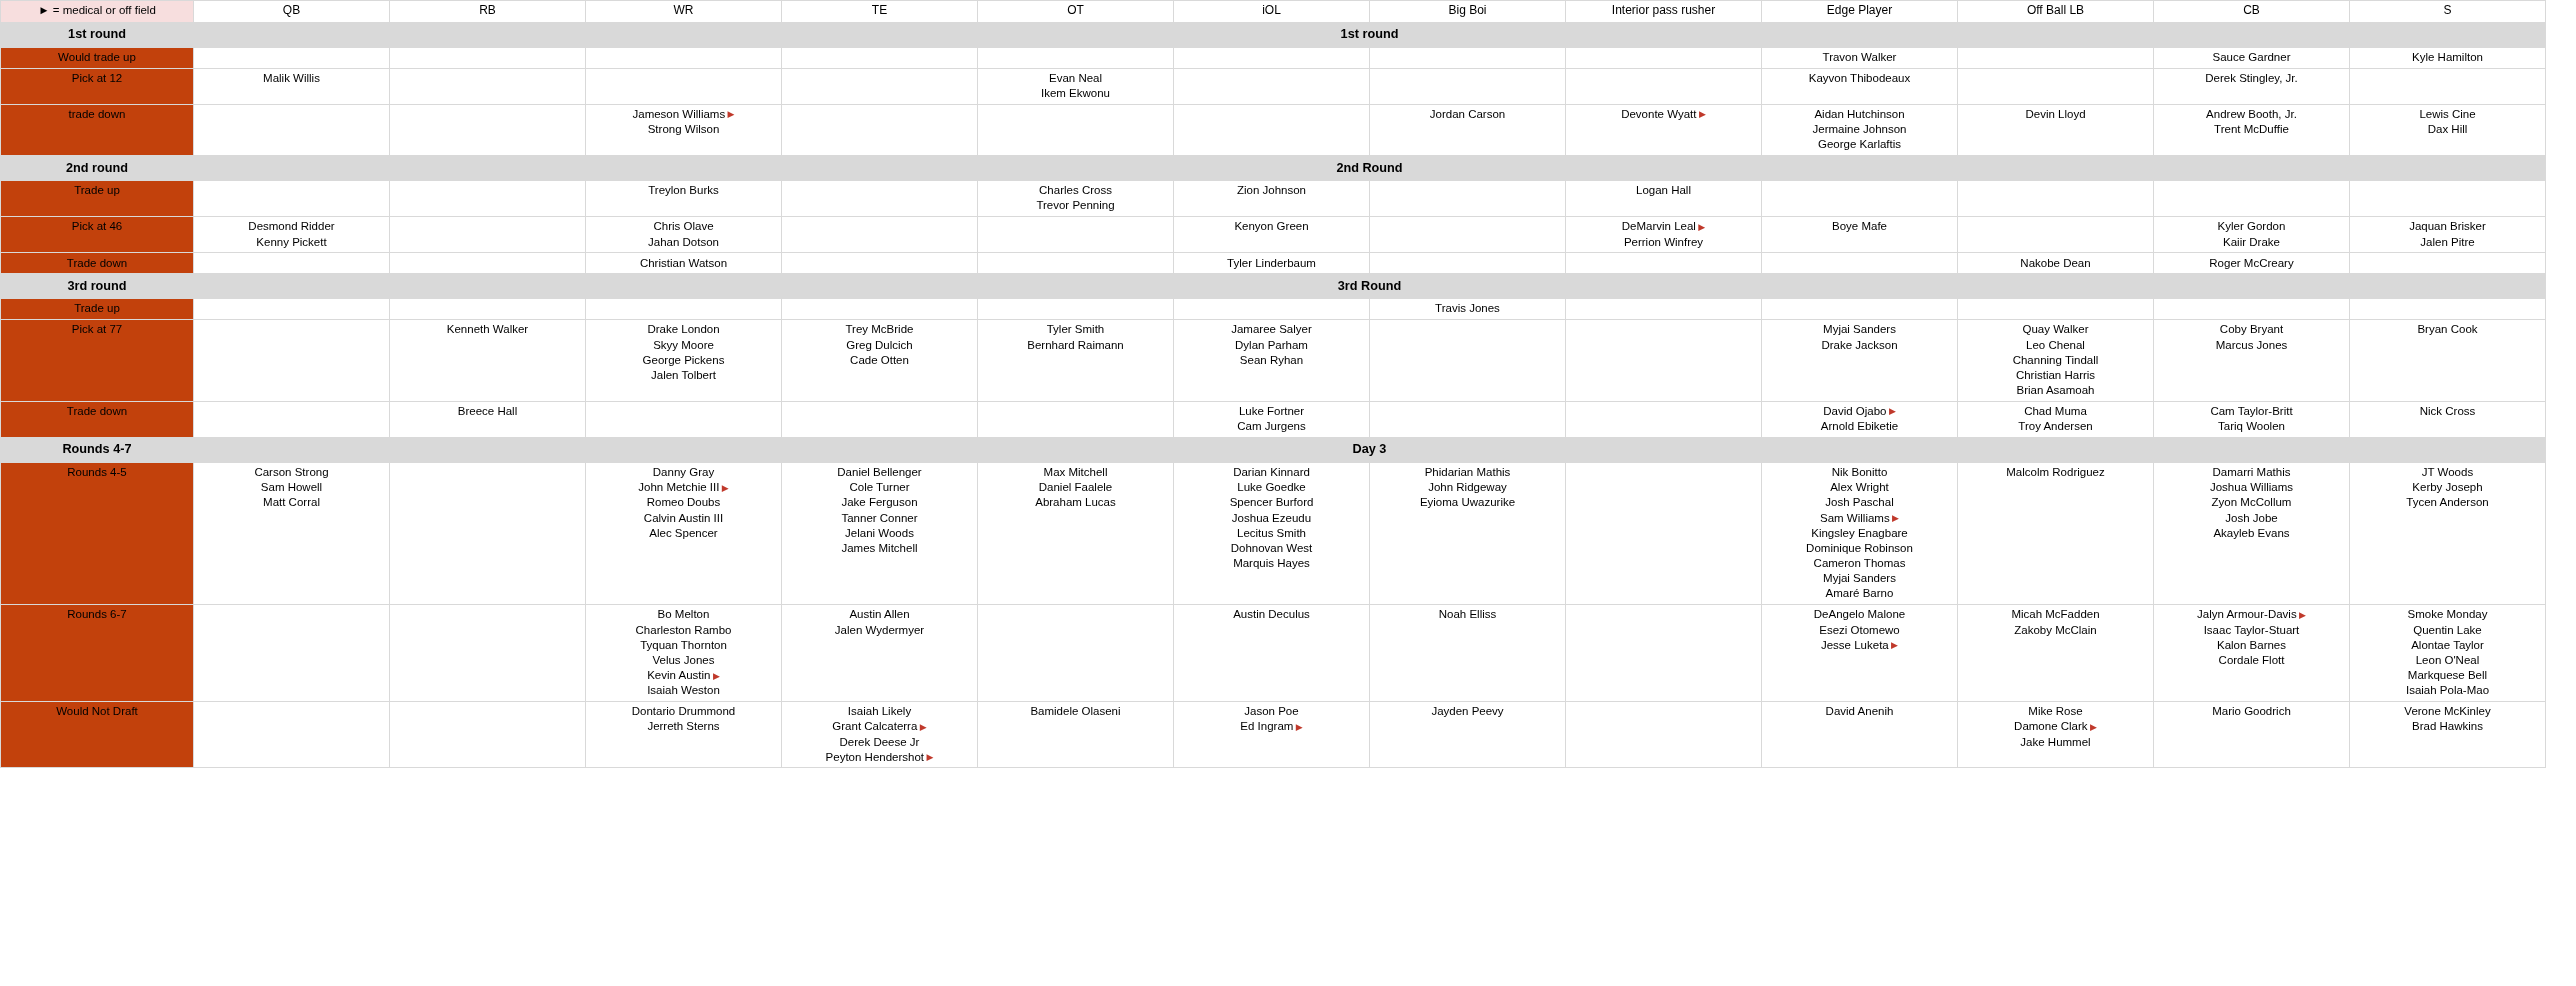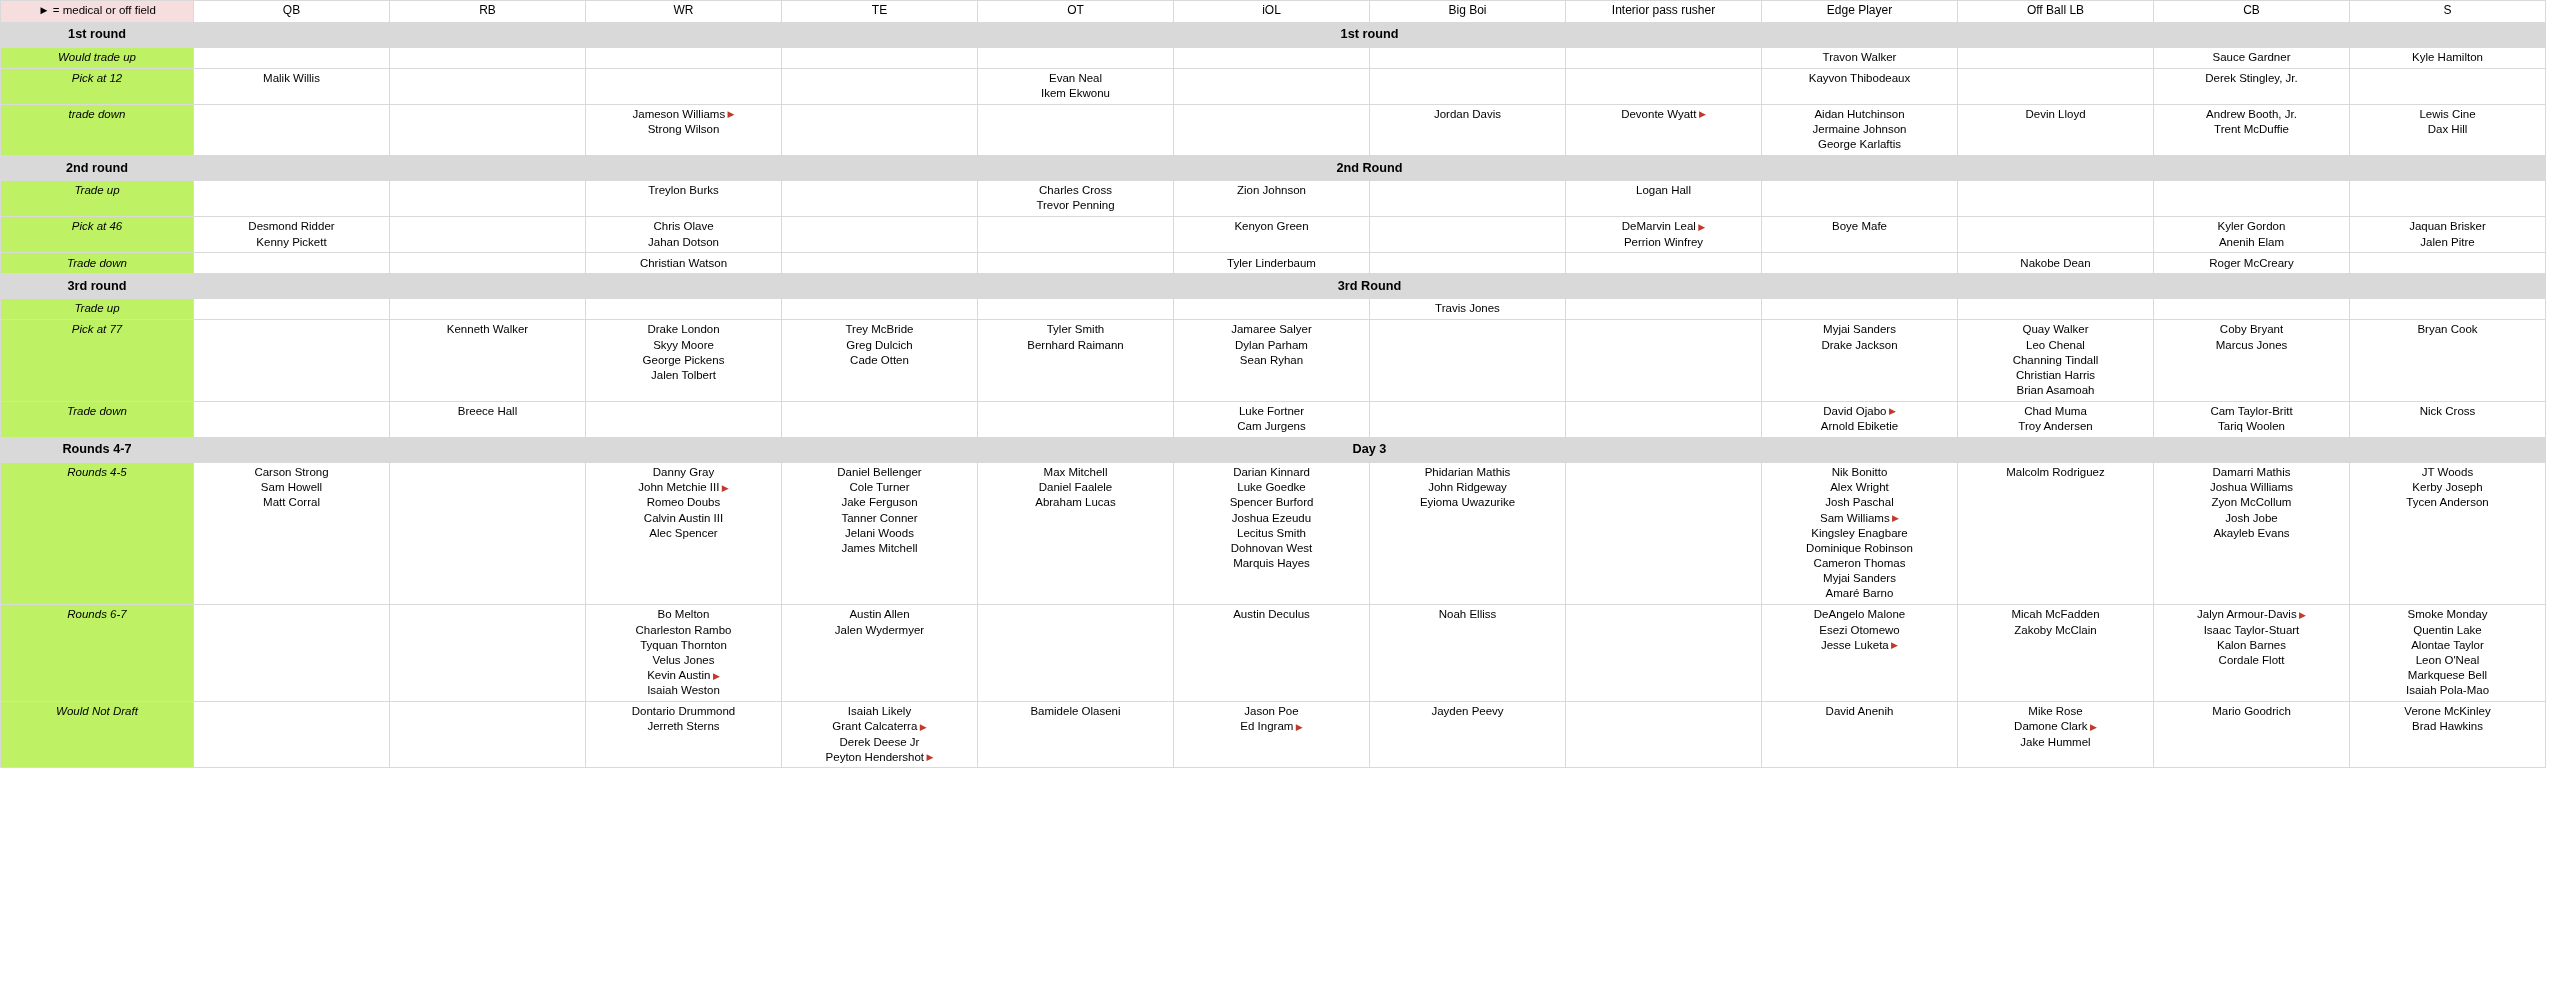--- a/index.html
+++ b/index.html
@@ -50,22 +50,21 @@
     font-weight: bold;
     font-size: 12.7px;
     text-align: center;
     padding-top: 3.6px;
     padding-bottom: 3.6px;
     margin-left: 46px;
   }
   td.rowlabel {
     text-align: left;
     padding-left: 4.8px;
-    background: #bef264;
-    font-style: italic;
+    background: #c2410c;
   }
   td.sectionlabel {
     background: #d9d9d9;
     font-weight: bold;
     text-align: left;
     padding-left: 4.8px;
   }
   .player {
     display: block;
     white-space: nowrap;
@@ -174,21 +173,21 @@
         <td></td>
         <td></td>
         <td>
           <span class="player">Jameson Williams<span class="flag">▶</span></span>
           <span class="player">Strong Wilson</span>
         </td>
         <td></td>
         <td></td>
         <td></td>
         <td>
-          <span class="player">Jordan Davis</span>
+          <span class="player">Jordan Carson</span>
         </td>
         <td>
           <span class="player">Devonte Wyatt<span class="flag">▶</span></span>
         </td>
         <td>
           <span class="player">Aidan Hutchinson</span>
           <span class="player">Jermaine Johnson</span>
           <span class="player">George Karlaftis</span>
         </td>
         <td>
@@ -251,21 +250,21 @@
         <td>
           <span class="player">DeMarvin Leal<span class="flag">▶</span></span>
           <span class="player">Perrion Winfrey</span>
         </td>
         <td>
           <span class="player">Boye Mafe</span>
         </td>
         <td></td>
         <td>
           <span class="player">Kyler Gordon</span>
-          <span class="player">Anenih Elam</span>
+          <span class="player">Kaiir Drake</span>
         </td>
         <td>
           <span class="player">Jaquan Brisker</span>
           <span class="player">Jalen Pitre</span>
         </td>
       </tr>
       <tr>
         <td class="rowlabel">Trade down</td>
         <td></td>
         <td></td>

